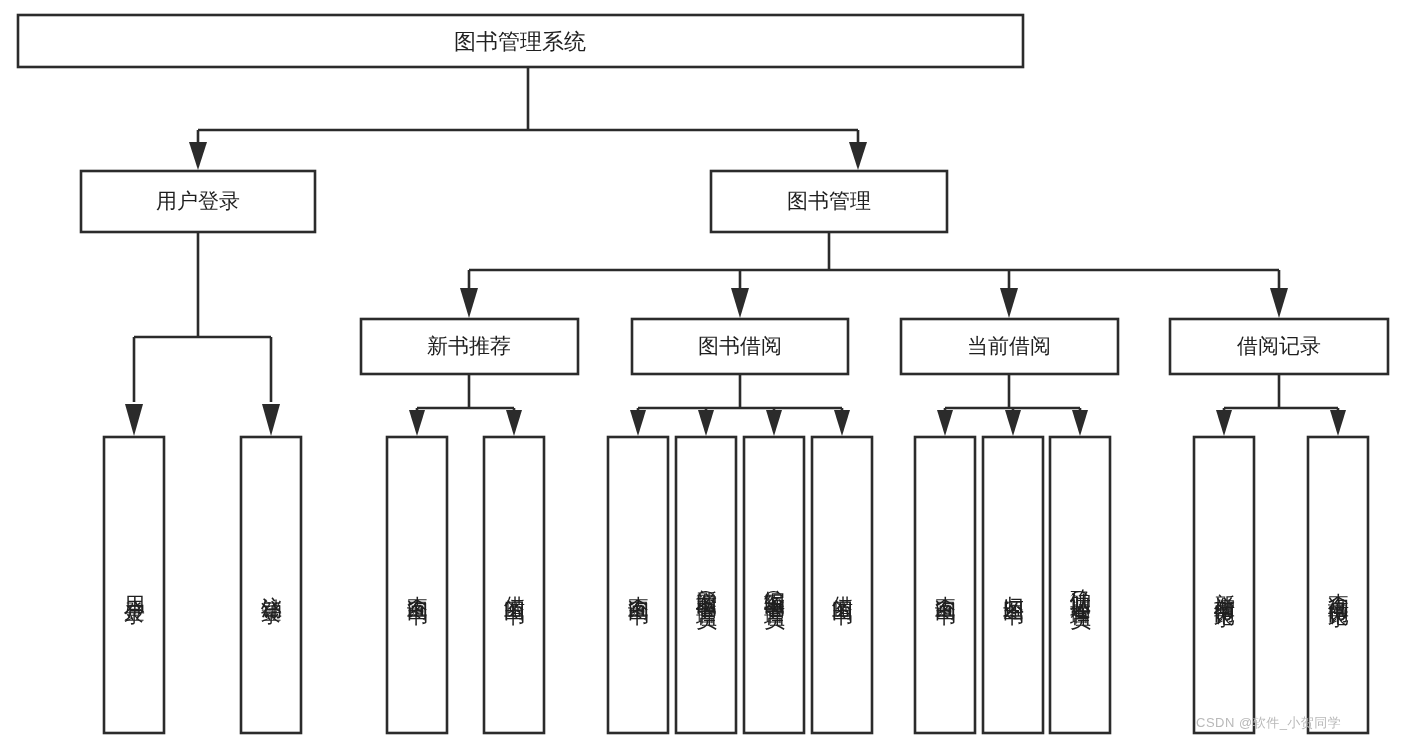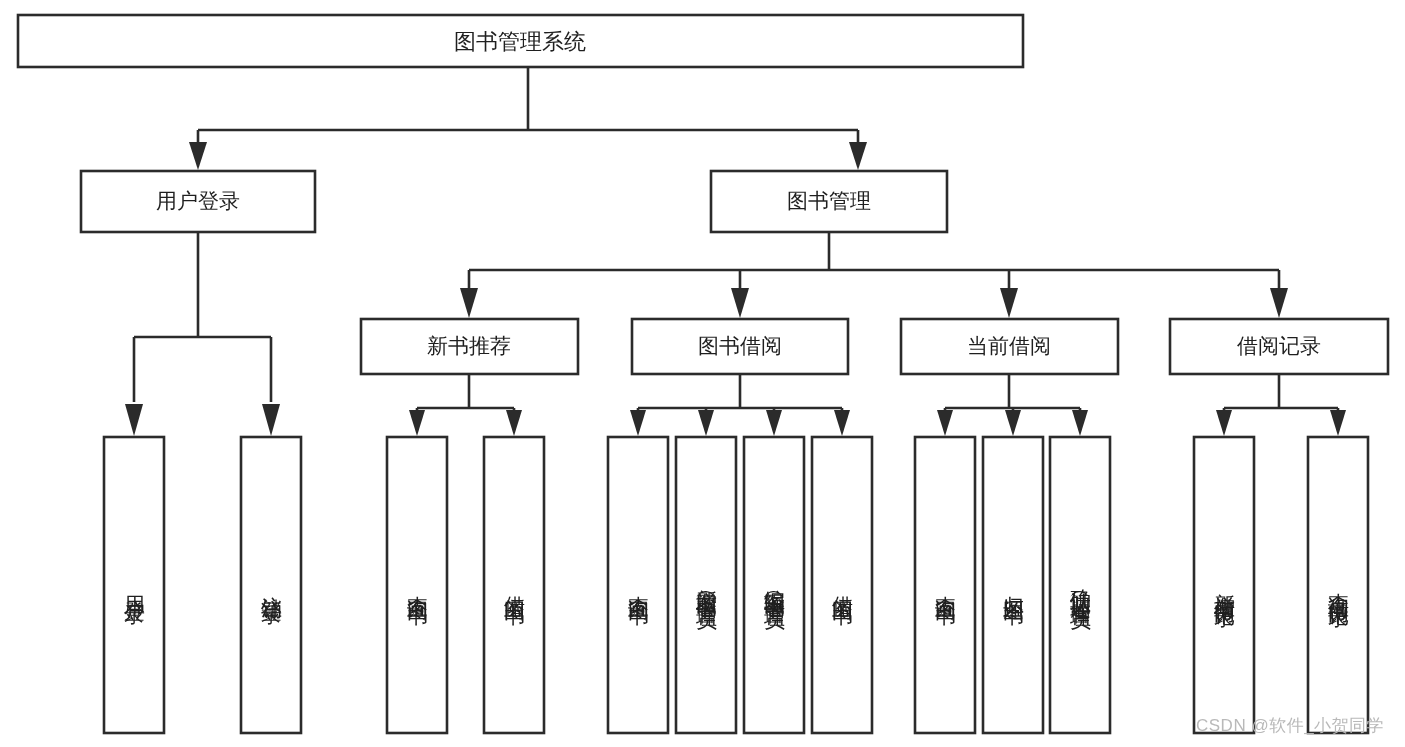--- a/index.html
+++ b/index.html
@@ -69,21 +69,21 @@
     display: flex;
     align-items: center;
     justify-content: center;
     text-align: center;
     white-space: nowrap;
     pointer-events: none;
   }
   .watermark {
     position: absolute;
     font-family: "Liberation Sans", "DejaVu Sans", sans-serif;
-    font-size: 17px;
+    font-size: 13px;
     color: #b9b9b9;
     white-space: nowrap;
     letter-spacing: 0.5px;
   }
 </style>
 </head>
 <body>
 
 <div id="diagram-root">
 

